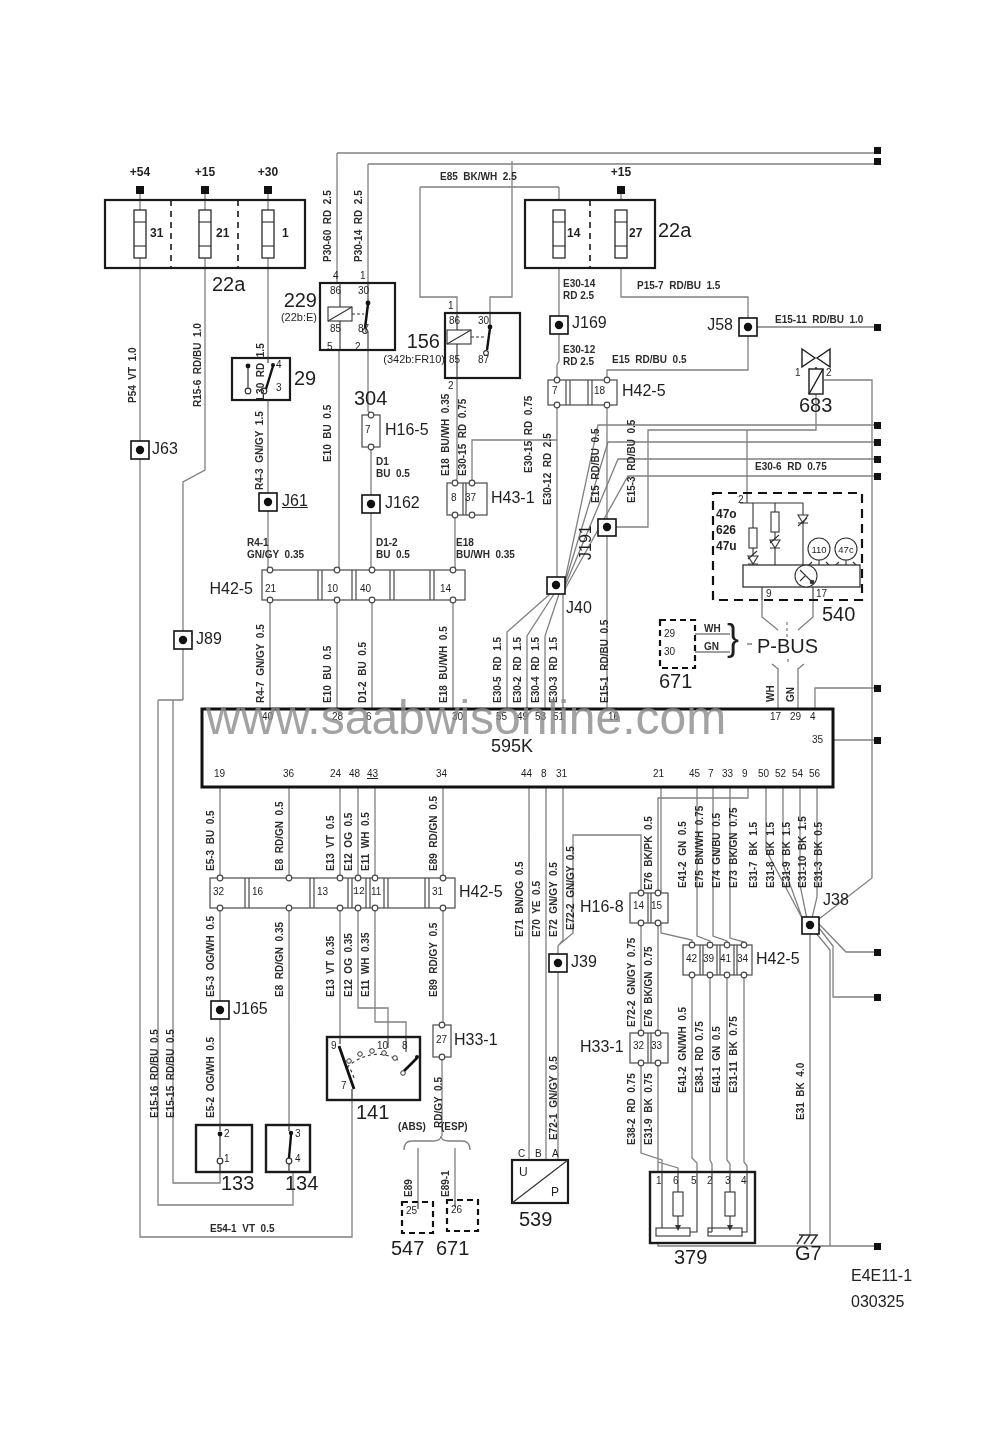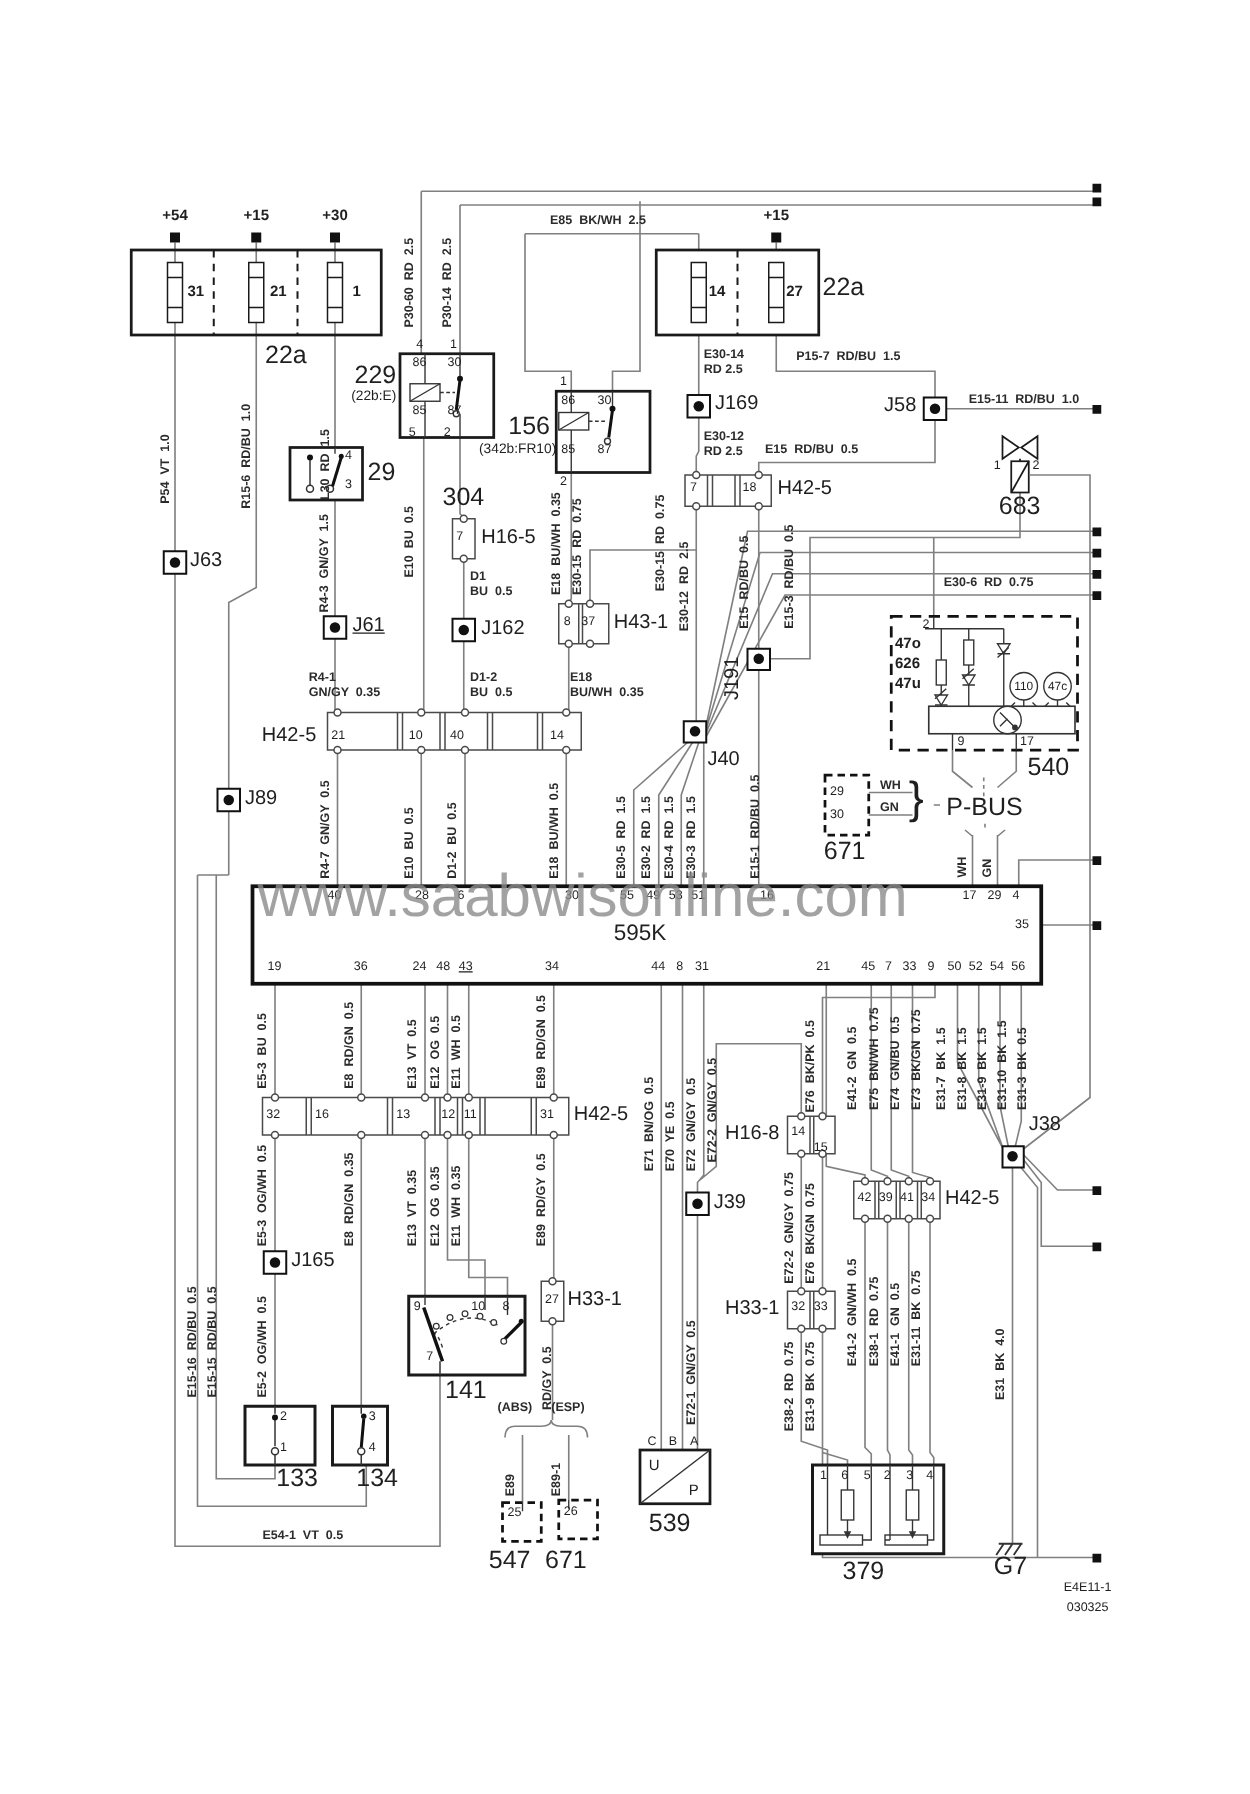--- a/index.html
+++ b/index.html
@@ -12,21 +12,21 @@
   .p{font-size:10px;color:#1f1f1f;}
   .f{font-size:12px;font-weight:bold;}
   .c{font-size:16px;}
   .b{font-size:20px;}
   .t{font-size:11px;}
   .rot{transform:rotate(-90deg);transform-origin:0 0;}
   .am{transform:translateX(-50%);}
   .ae{transform:translateX(-100%);}
   .watermark{position:absolute;left:206px;top:690px;font-size:48px;color:#8c8c8c;opacity:.8;
              font-family:"Liberation Sans",sans-serif;letter-spacing:0px;}
-  .footer{position:absolute;left:851px;top:1263px;font-size:10px;color:#222;line-height:1.6;text-align:center;}
+  .footer{position:absolute;left:851px;top:1263px;font-size:16px;color:#222;line-height:1.6;}
 </style>
 </head>
 <body>
 
 <div class="stage">
 
 <svg width="1000" height="1435" viewBox="0 0 1000 1435">
 
   <g stroke="#808080" stroke-width="1.3" fill="none">
     <path d="M337,153 H877 M337,153 V283 M368,164 H877 M368,164 V283"></path>
@@ -485,27 +485,27 @@
       <div class="lbl p" style="left: 722px; top: 769px;">33</div>
       <div class="lbl p" style="left: 742px; top: 769px;">9</div>
       <div class="lbl p" style="left: 758px; top: 769px;">50</div>
       <div class="lbl p" style="left: 775px; top: 769px;">52</div>
       <div class="lbl p" style="left: 792px; top: 769px;">54</div>
       <div class="lbl p" style="left: 809px; top: 769px;">56</div>
       <div class="lbl c" style="left: 459px; top: 884px;">H42-5</div>
       <div class="lbl p" style="left: 213px; top: 887px;">32</div>
       <div class="lbl p" style="left: 252px; top: 887px;">16</div>
       <div class="lbl p" style="left: 317px; top: 887px;">13</div>
-      <div class="lbl p" style="left: 353px; top: 887px;">12</div>
+      <div class="lbl p" style="left: 353px; top: 887px; font-family: Liberation Mono, monospace;">12</div>
       <div class="lbl p" style="left: 371px; top: 887px;">11</div>
       <div class="lbl p" style="left: 432px; top: 887px;">31</div>
       <div class="lbl c" style="left: 233px; top: 1001px;">J165</div>
       <div class="lbl c" style="left: 580px; top: 899px;">H16-8</div>
       <div class="lbl p" style="left: 633px; top: 901px;">14</div>
-      <div class="lbl p" style="left: 651px; top: 901px; margin-top: 13px;">15</div>
+      <div class="lbl p" style="left: 651px; top: 901px;">15</div>
       <div class="lbl c" style="left: 571px; top: 954px;">J39</div>
       <div class="lbl c" style="left: 823px; top: 892px;">J38</div>
       <div class="lbl c" style="left: 756px; top: 951px;">H42-5</div>
       <div class="lbl p" style="left: 686px; top: 954px;">42</div>
       <div class="lbl p" style="left: 703px; top: 954px;">39</div>
       <div class="lbl p" style="left: 720px; top: 954px;">41</div>
       <div class="lbl p" style="left: 737px; top: 954px;">34</div>
       <div class="lbl c" style="left: 454px; top: 1032px;">H33-1</div>
       <div class="lbl p" style="left: 436px; top: 1035px;">27</div>
       <div class="lbl c" style="left: 580px; top: 1039px;">H33-1</div>

